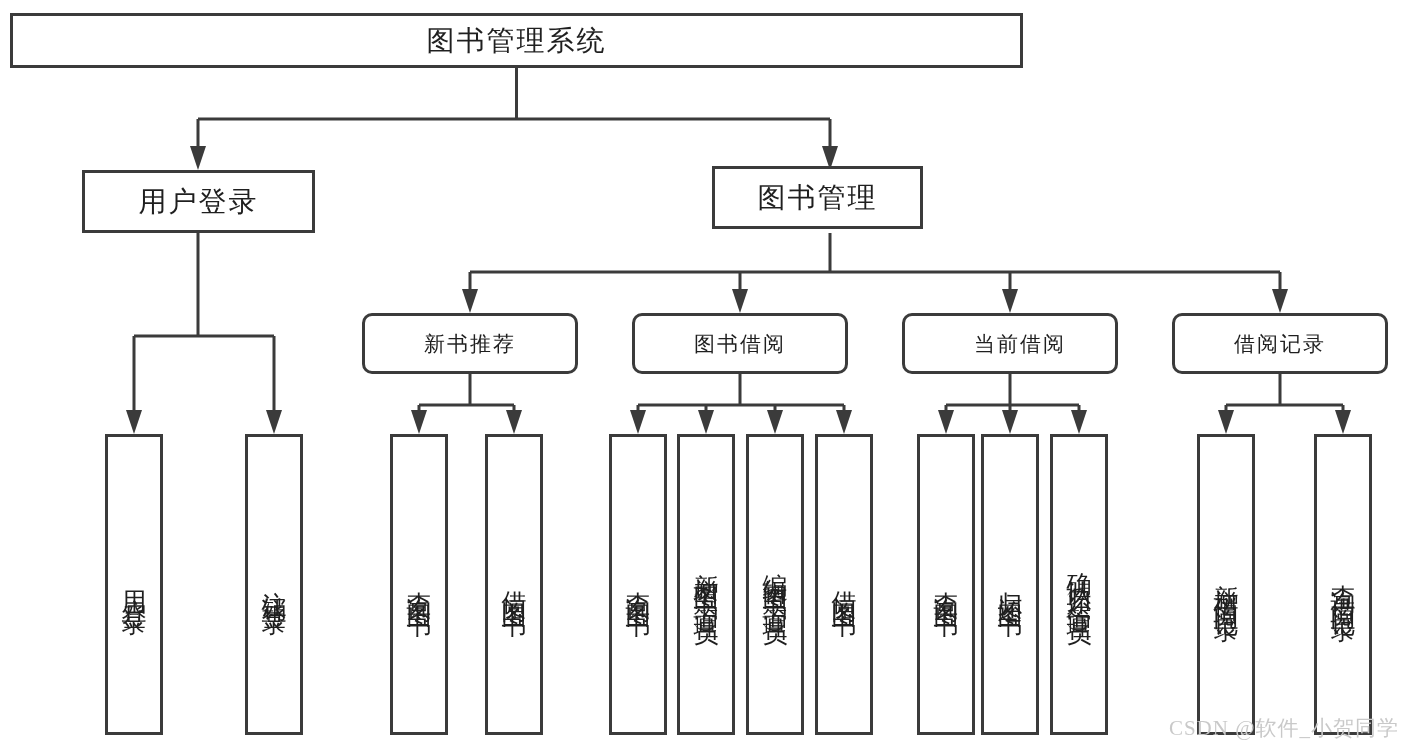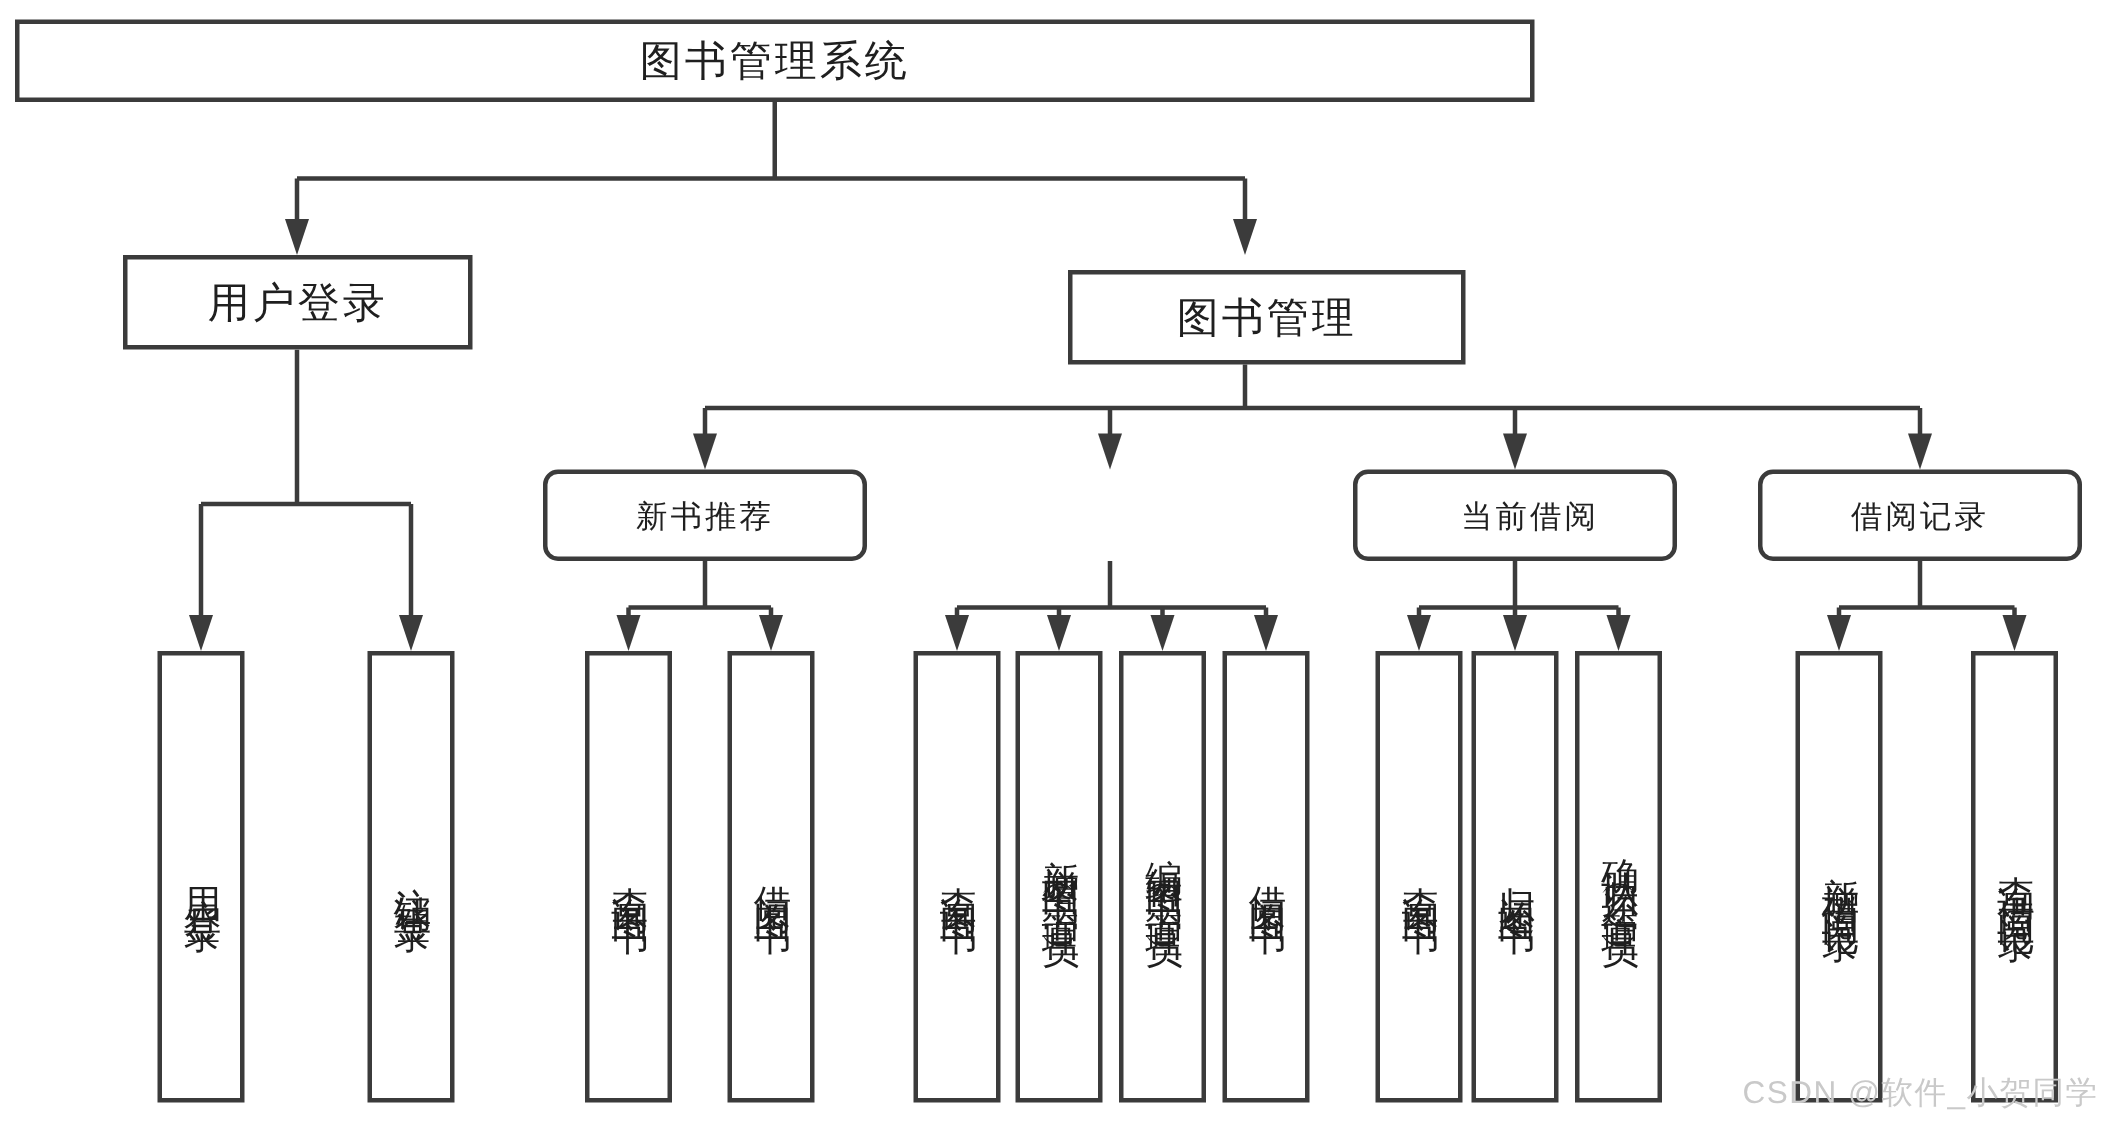--- a/index.html
+++ b/index.html
@@ -24,21 +24,21 @@
     background:#ffffff;
     border:3px solid var(--line);
     display:flex;
     align-items:center;
     justify-content:center;
     z-index:2;
   }
   .hbox{font-size:28px;letter-spacing:2px;color:var(--text);}
   .root{left:10px;top:13px;width:1013px;height:55px;}
   .l2a{left:82px;top:170px;width:233px;height:63px;}
-  .l2b{left:712px;top:180px;width:265px;height:63px;}
+  .l2b{left:712px;top:166px;width:211px;height:63px;}
   .l3{top:313px;width:216px;height:61px;font-size:21px;border-radius:10px;}
   .l3a{left:362px;} .l3b{left:632px;} .l3c{left:902px;padding-left:20px;} .l3d{left:1172px;text-align:center;}
   .vbox{top:434px;width:58px;height:301px;}
   .vbox .vtxt{
     writing-mode:vertical-rl;
     font-size:25px;
     letter-spacing:7px;
     line-height:1;
     color:var(--text);
     white-space:nowrap;
@@ -49,20 +49,21 @@
   .v9{left:917px;} .v10{left:981px;} .v11{left:1050px;}
   .v12{left:1197px;} .v13{left:1314px;}
   .watermark{
     position:absolute;
     right:6px;
     bottom:5px;
     z-index:3;
     font-size:21px;
     color:var(--watermark);
     letter-spacing:1px;
+    font-family:Liberation Serif, serif;
   }
 </style>
 </head>
 <body>
 
 <div class="stage">
 
   <svg class="wires" width="1405" height="747" viewBox="0 0 1405 747">
     <path fill="none" stroke="var(--line)" stroke-width="3" d="M516.5 68 V119 M198 119 H830 M198 119 V150 M830 119 V150
          M198 233 V336 M134 336 H274 M134 336 V412 M274 336 V412
@@ -101,20 +102,23 @@
   <div class="node hbox l2a">
     <span>用户登录</span>
   </div>
   <div class="node hbox l2b">
     <span>图书管理</span>
   </div>
 
   <div class="node hbox l3 l3a">
     <span>新书推荐</span>
   </div>
+  <div class="node hbox l3 l3b">
+    <span>图书借阅</span>
+  </div>
   <div class="node hbox l3 l3c">
     <span>当前借阅</span>
   </div>
   <div class="node hbox l3 l3d">
     <span>借阅记录</span>
   </div>
 
   <div class="node vbox v1">
     <span class="vtxt">用户登录</span>
   </div>

